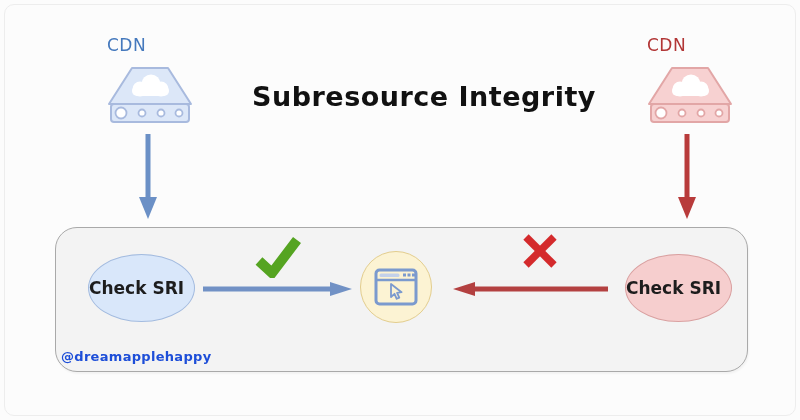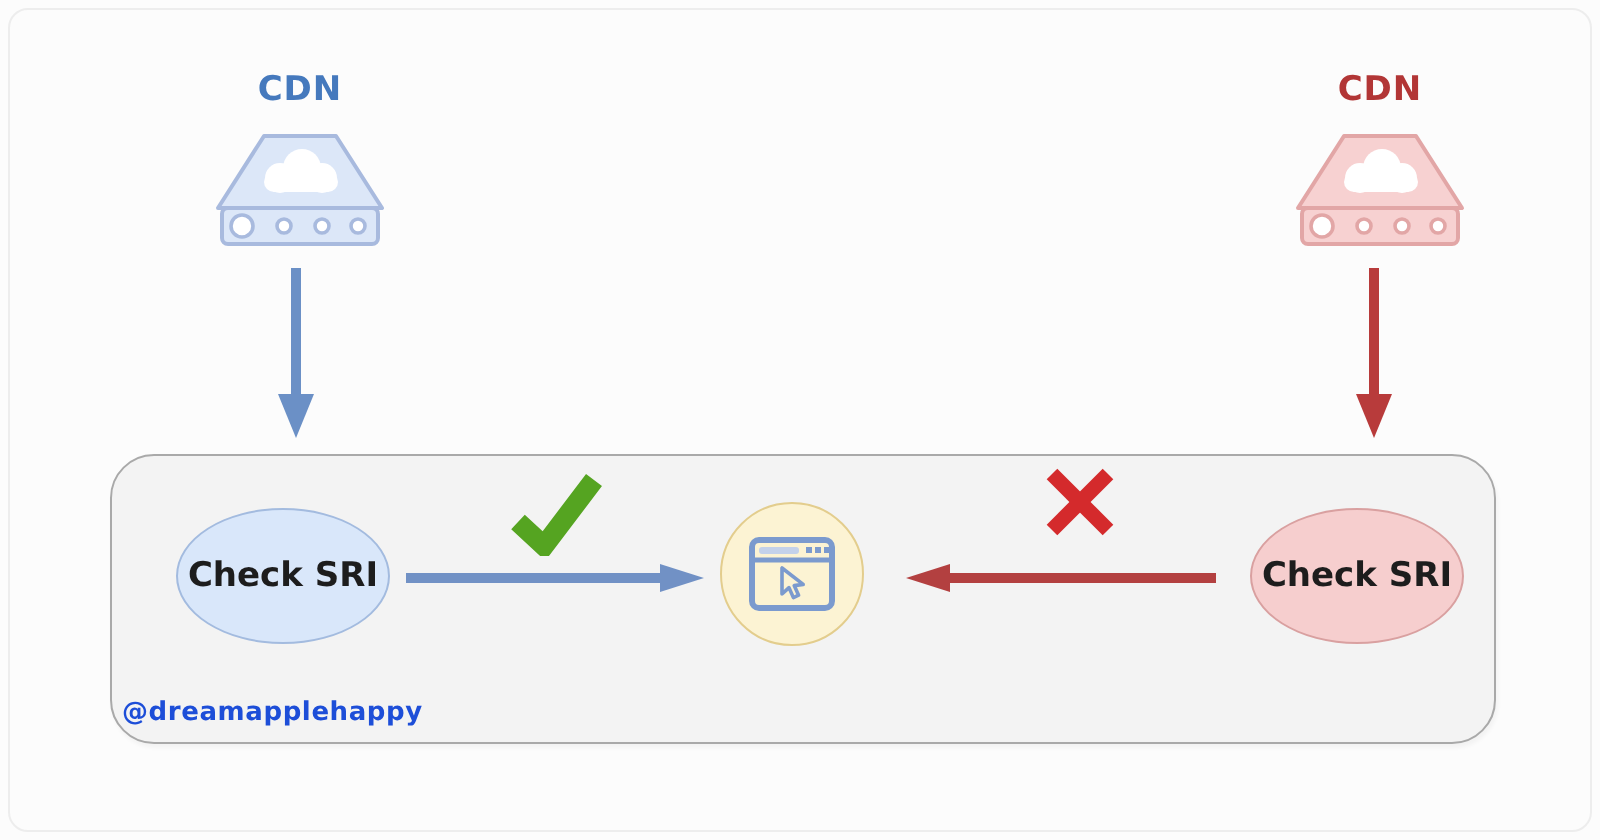--- a/index.html
+++ b/index.html
@@ -32,23 +32,22 @@
     font-weight: bold;
     color: #111;
     letter-spacing: 0.5px;
     white-space: nowrap;
   }
 
   .cdn-label {
     position: absolute;
     width: 86px;
     top: 35px;
-    text-align: center;
     font-size: 17px;
-    font-weight: bold;
+    font-weight: normal;
     letter-spacing: 0.5px;
   }
   .cdn-label.blue { left: 107px; color: #4579bd; }
   .cdn-label.red  { left: 647px; color: #b23636; }
 
   .cdn-icon { position: absolute; top: 66px; }
   .cdn-icon.blue { left: 107px; }
   .cdn-icon.red  { left: 647px; }
 
   .down-arrow { position: absolute; top: 133px; }
@@ -68,21 +67,21 @@
   }
 
   .node {
     position: absolute;
     width: 107px;
     height: 68px;
     top: 254px;
     border-radius: 50%;
     display: flex;
     align-items: center;
-    justify-content: center;
+    justify-content: flex-start;
     font-size: 17px;
     font-weight: bold;
     color: #1d1d1d;
     white-space: nowrap;
   }
   .node.blue {
     left: 88px;
     background: #d9e7fa;
     border: 1px solid #a3bbdf;
   }
@@ -133,20 +132,21 @@
     color: #1d4ed8;
     letter-spacing: 0.3px;
   }
 </style>
 </head>
 <body>
 
 <div class="canvas">
   <div class="frame"></div>
 
+  <div class="title">Subresource Integrity</div>
 
   <div class="cdn-label blue">CDN</div>
   <div class="cdn-icon blue">
     <svg width="86" height="58" viewBox="0 0 86 58">
       <path d="M25 2 L61 2 L84 38 L2 38 Z" fill="#dce7f8" stroke="#a8bade" stroke-width="2" stroke-linejoin="round"></path>
       <rect x="4" y="38" width="78" height="18" rx="3" fill="#dce7f8" stroke="#a8bade" stroke-width="2"></rect>
       <g fill="#ffffff">
         <circle cx="33" cy="23" r="7.5"></circle>
         <circle cx="44" cy="18" r="9.5"></circle>
         <circle cx="54" cy="23" r="7.5"></circle>

